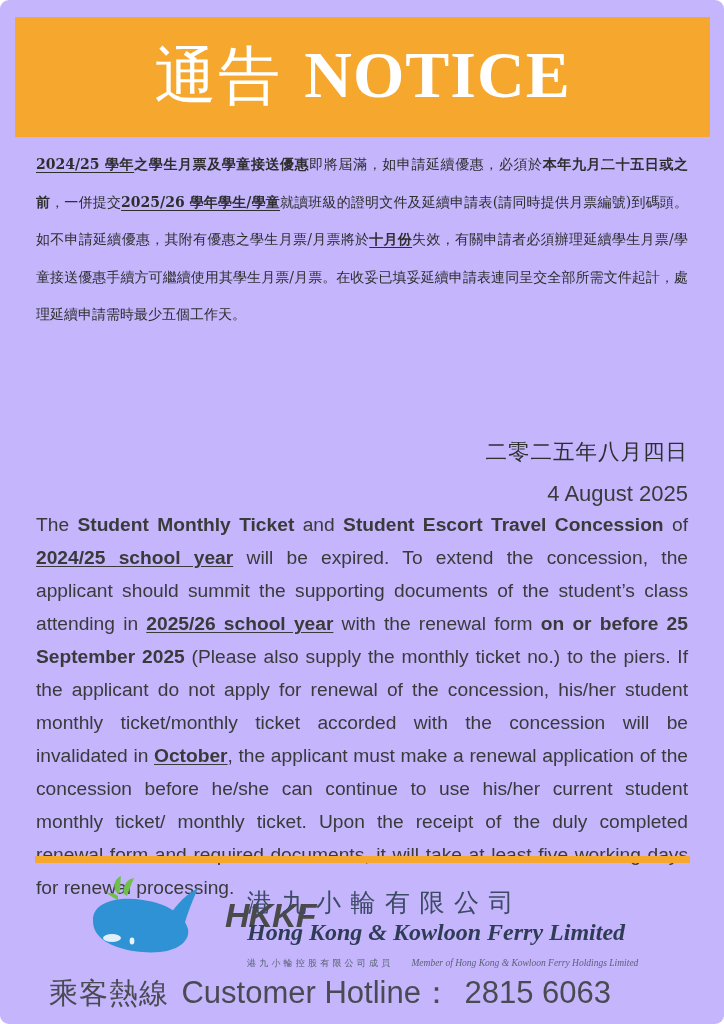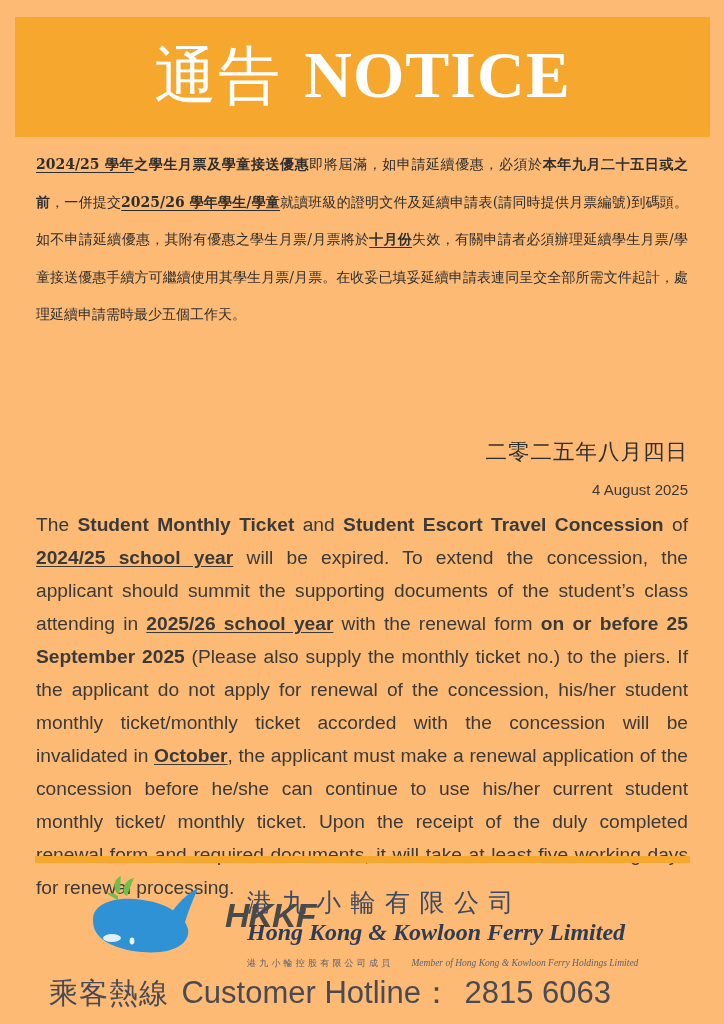--- a/index.html
+++ b/index.html
@@ -4,23 +4,24 @@
 <style>
   html, body {
     margin: 0;
     padding: 0;
     background: #ffffff;
   }
   .page {
     position: relative;
     width: 724px;
     height: 1024px;
-    background: #fdba74;
+    background: #c4b5fd;
     overflow: hidden;
     font-family: "Liberation Sans", sans-serif;
+    border-radius: 9px;
   }
 
   
   .banner {
     position: absolute;
     left: 15px;
     top: 17px;
     width: 695px;
     height: 120px;
     background: #f6a72e;
@@ -79,21 +80,21 @@
   }
 
   
   .en-date {
     position: absolute;
     left: 36px;
     top: 481px;
     width: 652px;
     text-align: right;
     font-family: "Liberation Sans", sans-serif;
-    font-size: 15px;
+    font-size: 22px;
     color: #3a3a3a;
   }
   .en-body {
     position: absolute;
     left: 36px;
     top: 508px;
     width: 652px;
     font-family: "Liberation Sans", sans-serif;
     font-size: 19.2px;
     line-height: 33px;

